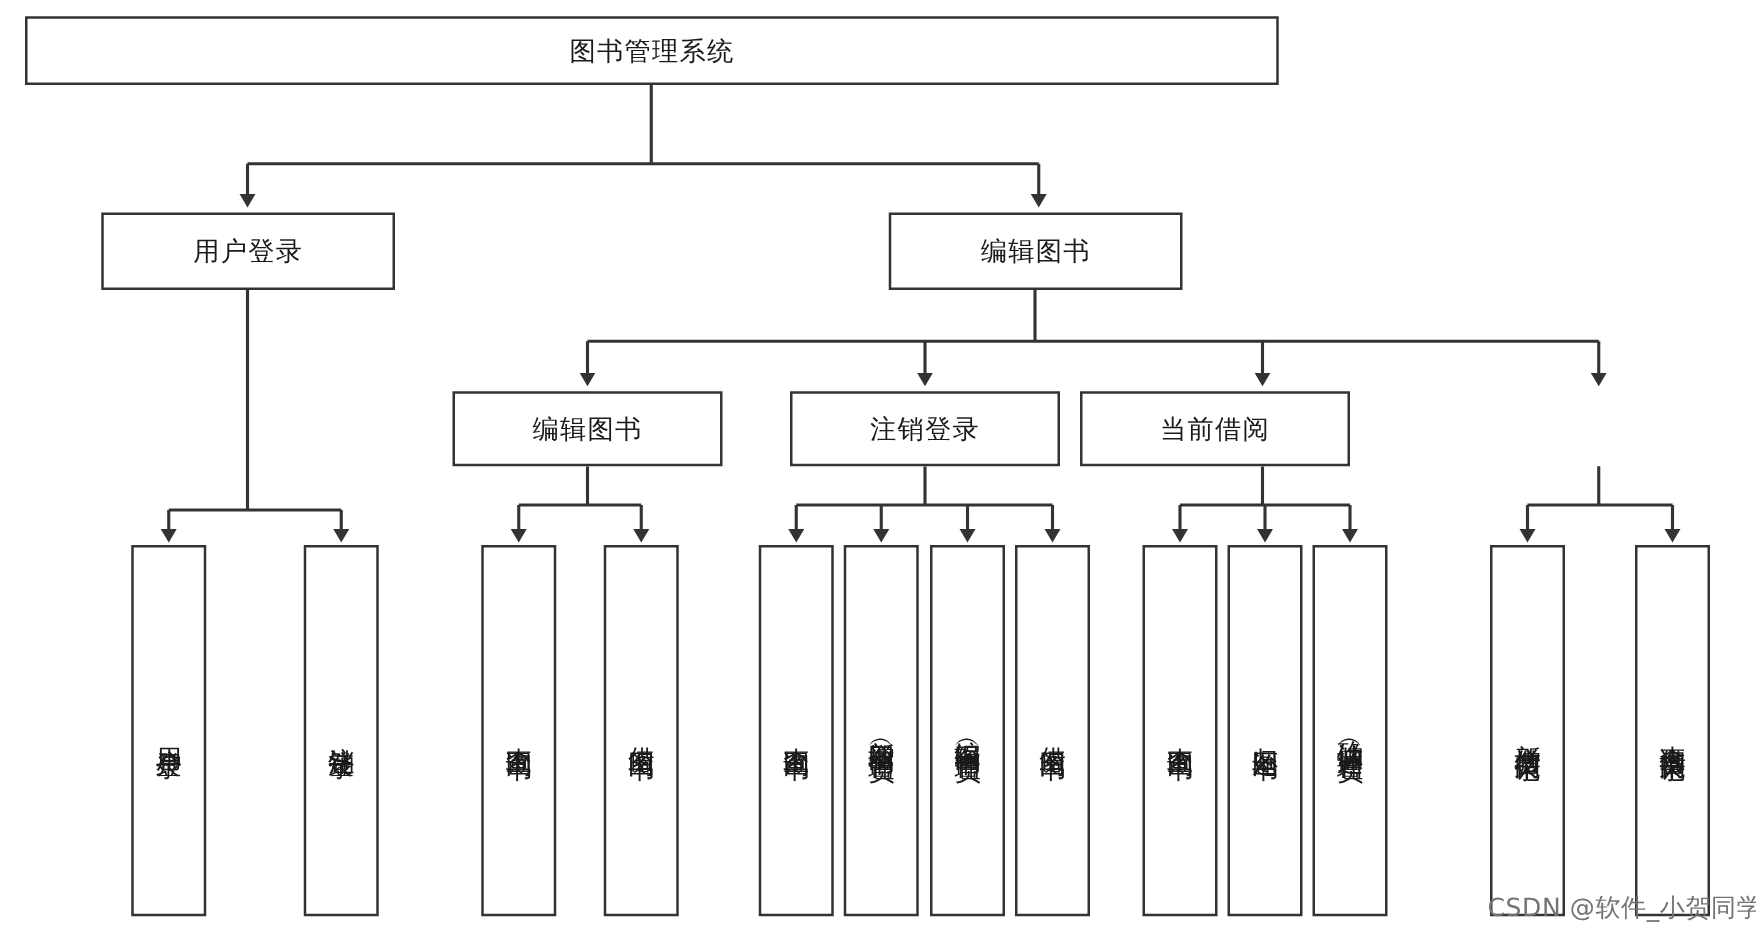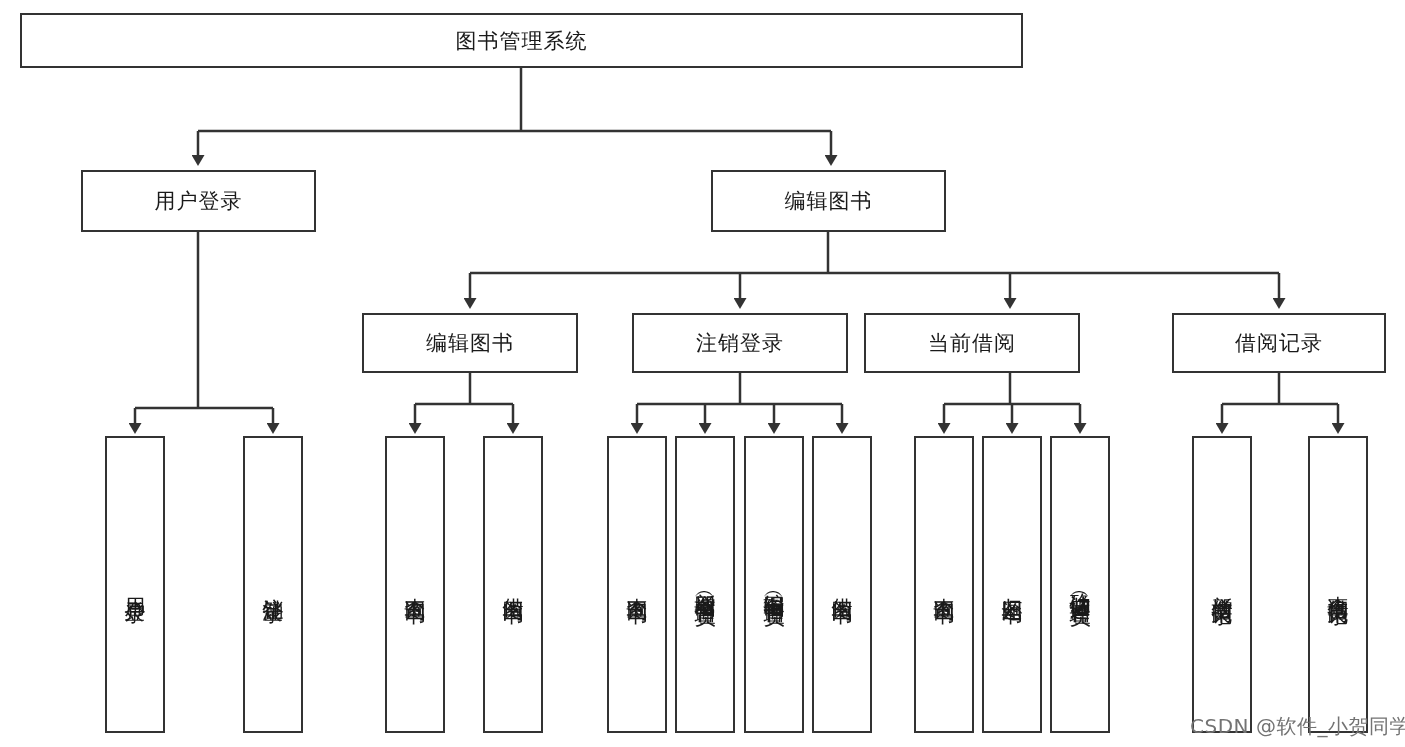--- a/index.html
+++ b/index.html
@@ -129,23 +129,20 @@
 
   <div class="node horiz" style="left:362px; top:313px; width:216px; height:60px;">
     <span>编辑图书</span>
   </div>
   <div class="node horiz" style="left:632px; top:313px; width:216px; height:60px;">
     <span>注销登录</span>
   </div>
   <div class="node horiz" style="left:864px; top:313px; width:216px; height:60px;">
     <span>当前借阅</span>
   </div>
-  <div class="node horiz" style="left:1172px; top:313px; width:214px; height:60px;">
-    <span>借阅记录</span>
-  </div>
 
   <div class="node vert" style="left:105px; top:436px; width:60px; height:297px;">
     <span>用户登录</span>
   </div>
   <div class="node vert" style="left:243px; top:436px; width:60px; height:297px;">
     <span>注销登录</span>
   </div>
 
   <div class="node vert" style="left:385px; top:436px; width:60px; height:297px;">
     <span>查询图书</span>

